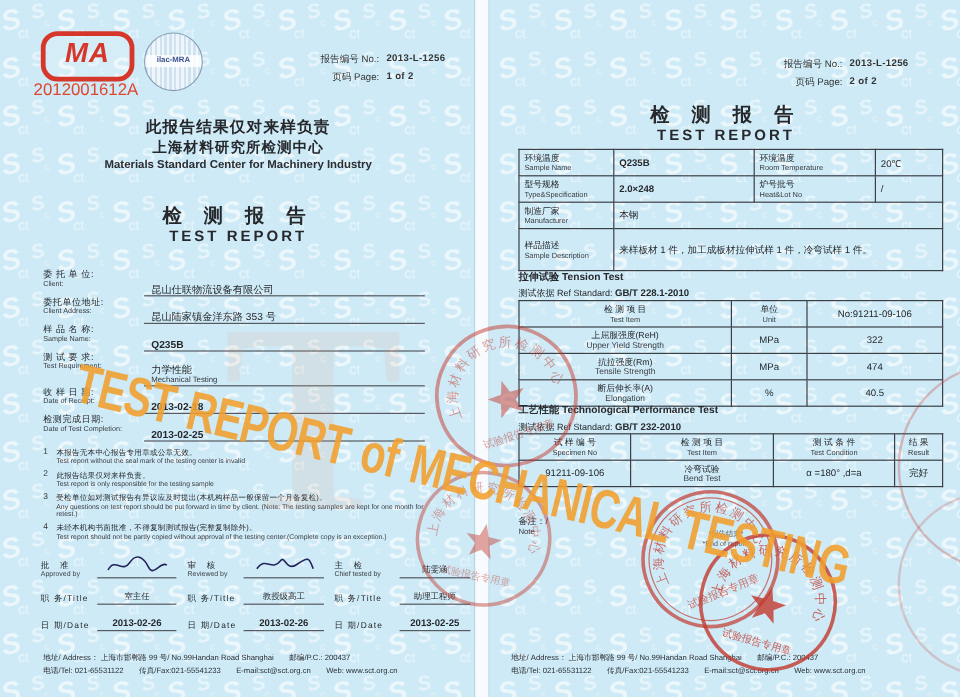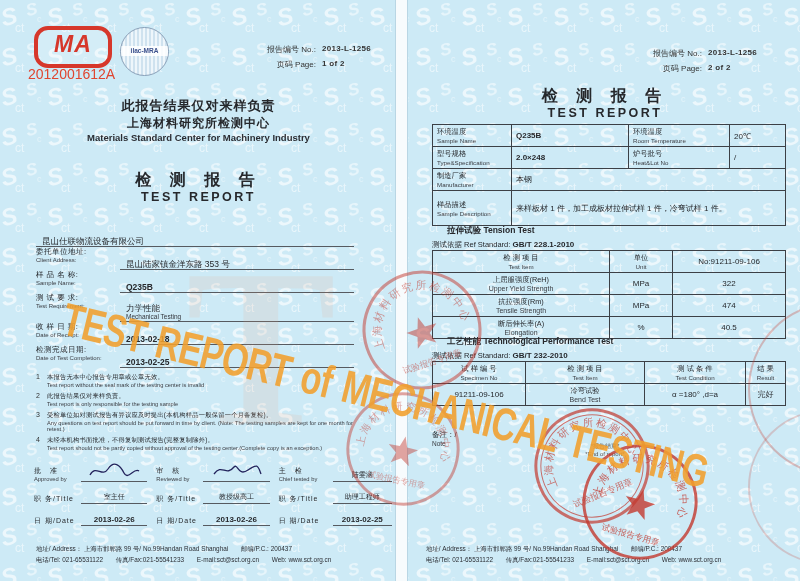--- a/index.html
+++ b/index.html
@@ -73,21 +73,21 @@
   .foot-p2{left:426px;top:543px;}
   
   table{border-collapse:collapse;}
   td{border:1px solid #3c4046;padding:2px 4px;font-size:8px;vertical-align:middle;}
   .lblc{font-size:7.3px;display:block;}
   .lble{font-size:6.2px;display:block;color:#3a3c42;}
   .t-info{left:432px;top:124px;width:354px;}
   .t-tension{left:432px;top:250px;width:354px;}
   .t-bend{left:432px;top:361px;width:354px;}
   .cc{text-align:center;}
-  .sec{left:431px;font-size:8.5px;padding-left:16px;}
+  .sec{left:416px;font-size:8.5px;padding-left:16px;}
   .sec .cnb{font-weight:bold;}
   .sec .enb{font-weight:bold;}
   .std{left:432px;font-size:7.5px;}
   .std .v{font-weight:bold;font-size:8px;}
   .note2{left:432px;top:430px;font-size:7.5px;}
   .note2 .en{font-size:6.5px;display:block;color:#3a3c42;}
   .endrep{top:442px;font-size:6px;color:#555;line-height:8px;}
   
   .watermark{left:70px;top:292px;transform-origin:left top;
     transform:rotate(13.5deg) scaleX(.74);white-space:nowrap;
@@ -145,20 +145,24 @@
   </div>
 
   <div class="abs center-p1 org-cn1">此报告结果仅对来样负责</div>
   <div class="abs center-p1 org-cn2">上海材料研究所检测中心</div>
   <div class="abs center-p1 org-en1">Materials Standard Center for Machinery Industry</div>
   <div class="abs center-p1 title-cn-1">检 测 报 告</div>
   <div class="abs center-p1 title-en-1">TEST REPORT</div>
 
   <div class="abs fields">
     <div class="f-row">
+      <span class="f-label">
+        <span class="cn">委 托 单 位:</span>
+        <span class="en">Client:</span>
+      </span>
       <span class="f-value">
         <span class="v">昆山仕联物流设备有限公司</span>
       </span>
     </div>
     <div class="f-row">
       <span class="f-label">
         <span class="cn">委托单位地址:</span>
         <span class="en">Client Address:</span>
       </span>
       <span class="f-value">

